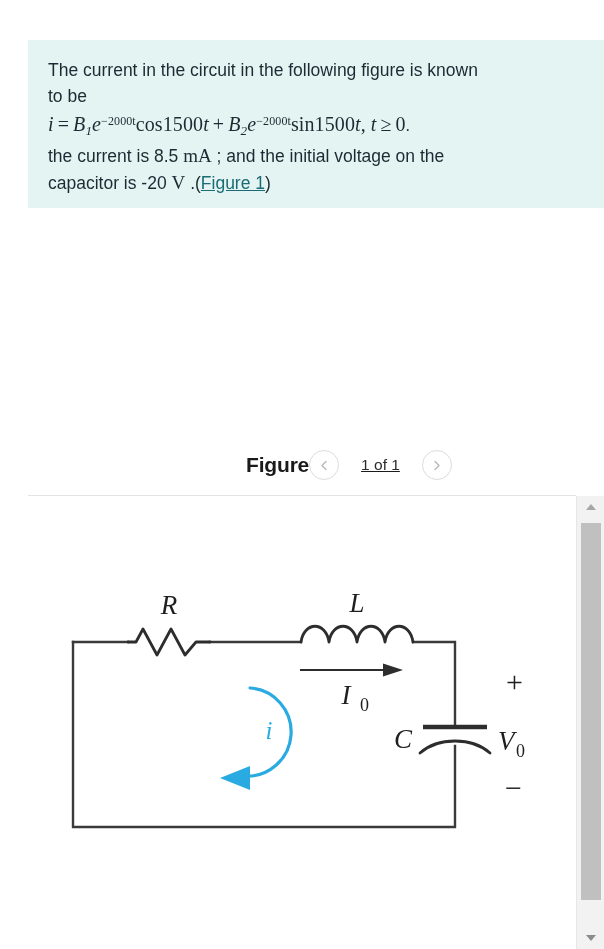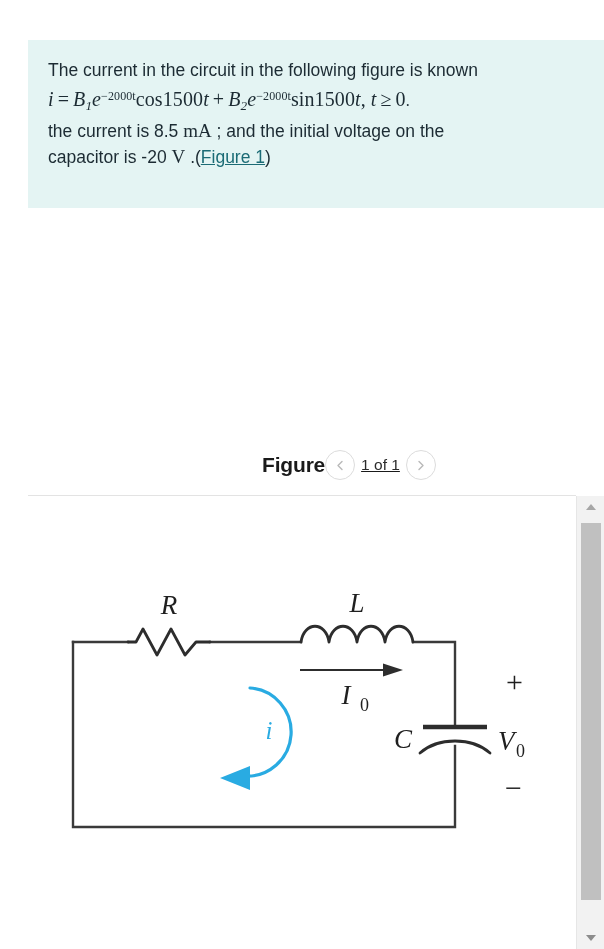--- a/index.html
+++ b/index.html
@@ -79,21 +79,21 @@
   }
   #figure-title {
     font-size: 21px;
     font-weight: bold;
     color: #1a1a1a;
     letter-spacing: -0.2px;
   }
   #figure-pager {
     display: flex;
     align-items: center;
-    gap: 6px;
+    gap: 22px;
     text-decoration: underline;
   }
   .pager-btn {
     width: 30px;
     height: 30px;
     border-radius: 50%;
     border: 1px solid #dcdcdc;
     background: #ffffff;
     display: flex;
     align-items: center;
@@ -173,20 +173,21 @@
   }
 </style>
 </head>
 <body>
 
 <div id="question-panel">
   <div id="question-text">
 
     <span class="ln">The current in the circuit in the following figure is known</span>
 
+    <span class="ln">to be</span>
 
     <span class="ln mth">
       <span class="mi">i</span><span class="op mup">=</span><span class="mi">B</span><span class="sub">1</span><span class="mi">e</span><span class="sup">−2000t</span><span class="mup">cos1500</span><span class="mi">t</span><span class="op mup">+</span><span class="mi">B</span><span class="sub">2</span><span class="mi">e</span><span class="sup">−2000t</span><span class="mup">sin1500</span><span class="mi">t</span><span class="mup">,</span><span class="mi" style="padding-left:5px">t</span><span class="op mup">≥</span><span class="mup">0</span><span class="mup" style="font-size:16px">.</span>
     </span>
 
 
     <span class="ln"><span>the current is 8.5 </span><span class="unit">mA</span><span> ; and the initial voltage on the</span></span>
 
     <span class="ln"><span>capacitor is -20 </span><span class="unit">V</span><span> .(</span><span id="figure-link">Figure 1</span><span>)</span></span>
 

